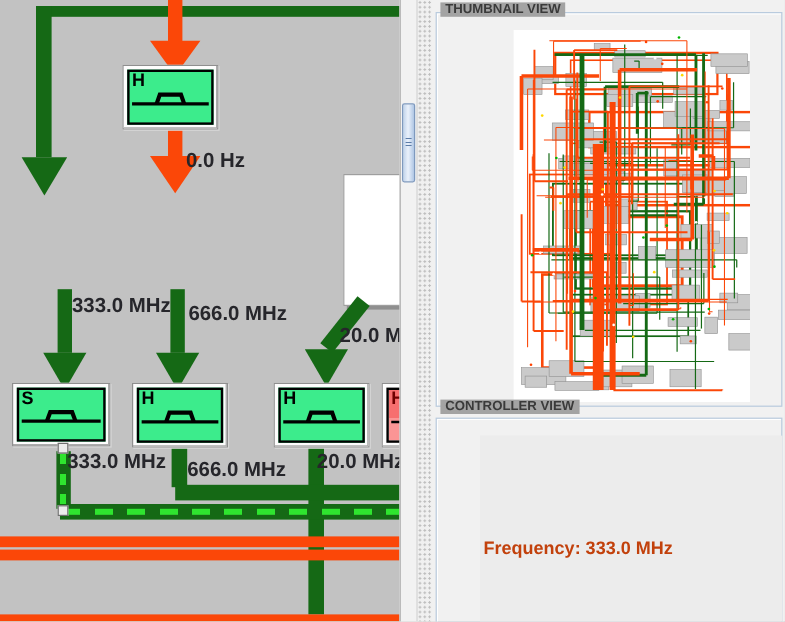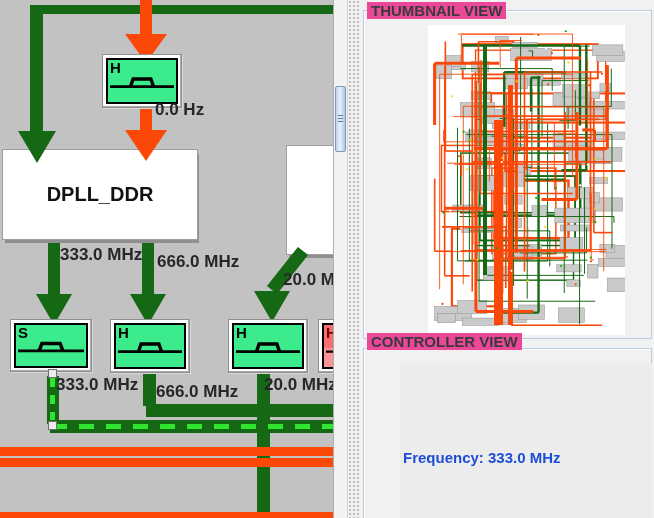--- a/index.html
+++ b/index.html
@@ -50,31 +50,31 @@
            background:repeating-linear-gradient(180deg,#5C7CA8 0 1px,rgba(0,0,0,0) 1px 3px);}
 
   
   #divider{left:347px;top:0;width:13px;height:518px;background:#F0F0F0;
            background-image:radial-gradient(#BDBDBD 1px, rgba(0,0,0,0) 1px);
            background-size:4px 4px;border-left:1px solid #D5D5D5;box-sizing:border-box;}
 
   
   #right-panel{left:360px;top:0;width:294px;height:518px;background:#F1F1F1;}
   .group{position:absolute;border:1px solid #B9CBDE;box-shadow:inset 1px 1px 0 #FFFFFF;}
-  .group-title{position:absolute;font-weight:bold;font-size:15px;color:#3A3A3A;
-           background:#ec4899;padding:0 4px;white-space:nowrap;text-align:right;}
+  .group-title{position:absolute;font-weight:bold;font-size:11px;color:#3A3A3A;
+           background:#a3a3a3;padding:0 4px;white-space:nowrap;text-align:right;}
 
   #thumb-box{position:absolute;left:68px;top:25px;width:197px;height:310px;background:#FFFFFF;}
   #thumb-svg{width:100%;height:100%;display:block;}
 
   #controller-card{position:absolute;left:40px;top:363px;width:252px;height:155px;background:#ECECEC;}
   #controller-header{position:absolute;left:0;top:0;width:100%;height:42px;background:#FCC400;
            display:flex;align-items:center;justify-content:center;
            font-weight:bold;font-size:13px;color:#3B3B22;}
-  #controller-freq{position:absolute;left:3px;top:86px;font-weight:bold;font-size:15px;color:#1d4ed8;white-space:nowrap;}
+  #controller-freq{position:absolute;left:3px;top:86px;font-weight:bold;font-size:15px;color:#c2410c;white-space:nowrap;}
 </style>
 </head>
 <body>
 
 <div class="abs" id="canvas">
 
   <div class="wire green" style="left:30px;top:5px;width:303px;height:9px;"></div>
   <div class="wire green" style="left:30px;top:5px;width:13px;height:126px;"></div>
   <div class="wire orange" style="left:140px;top:0;width:12px;height:36px;"></div>
   <div class="wire orange" style="left:140px;top:108px;width:12px;height:24px;"></div>
@@ -87,23 +87,20 @@
   <div class="wire orange" style="left:0;top:458px;width:333px;height:9px;"></div>
   <div class="wire orange" style="left:0;top:512px;width:333px;height:6px;"></div>
 
   <div class="dash-v" style="left:47px;top:376px;width:12px;height:48px;">
     <div class="dash-strip"></div>
   </div>
   <div class="dash-h" style="left:50px;top:420px;width:283px;height:13px;">
     <div class="dash-strip"></div>
   </div>
 
-  <div class="block" style="left:2px;top:149px;width:194px;height:89px;">
-    <div class="block-label">DPLL_DDR</div>
-  </div>
   <div class="block" style="left:286px;top:145px;width:60px;height:108px;">
     <div class="block-label"></div>
   </div>
 
   <svg id="arrow-svg">
     <polygon points="18,131 56,131 37,163" fill="#156915"></polygon>
     <polygon points="125,34 167,34 146,63" fill="#FB4708"></polygon>
     <polygon points="125,130 167,130 146,161" fill="#FB4708"></polygon>
     <polygon points="36,294 72,294 54,325" fill="#156915"></polygon>
     <polygon points="130,294 166,294 148,325" fill="#156915"></polygon>
@@ -157,21 +154,21 @@
       <svg class="wave" viewBox="0 0 100 60" preserveAspectRatio="none">
         <path d="M3 38 H97" stroke="#000" stroke-width="3" fill="none"></path>
         <path d="M33 38 L37 27 H63 L67 38" stroke="#000" stroke-width="4" fill="none"></path>
       </svg>
     </div>
   </div>
 
   <div class="handle" style="left:48px;top:369px;"></div>
   <div class="handle" style="left:48px;top:421px;"></div>
 
-  <div class="freq-label" style="left:155px;top:100px;">0.0 Hz</div>
+  <div class="freq-label" style="left:155px;top:124px;">0.0 Hz</div>
   <div class="freq-label" style="left:60px;top:245px;">333.0 MHz</div>
   <div class="freq-label" style="left:157px;top:252px;">666.0 MHz</div>
   <div class="freq-label" style="left:283px;top:270px;">20.0 MHz</div>
   <div class="freq-label" style="left:56px;top:375px;">333.0 MHz</div>
   <div class="freq-label" style="left:156px;top:382px;">666.0 MHz</div>
   <div class="freq-label" style="left:264px;top:375px;">20.0 MHz</div>
 </div>
 
 <div class="abs" id="vscroll">
   <div id="vscroll-thumb">

